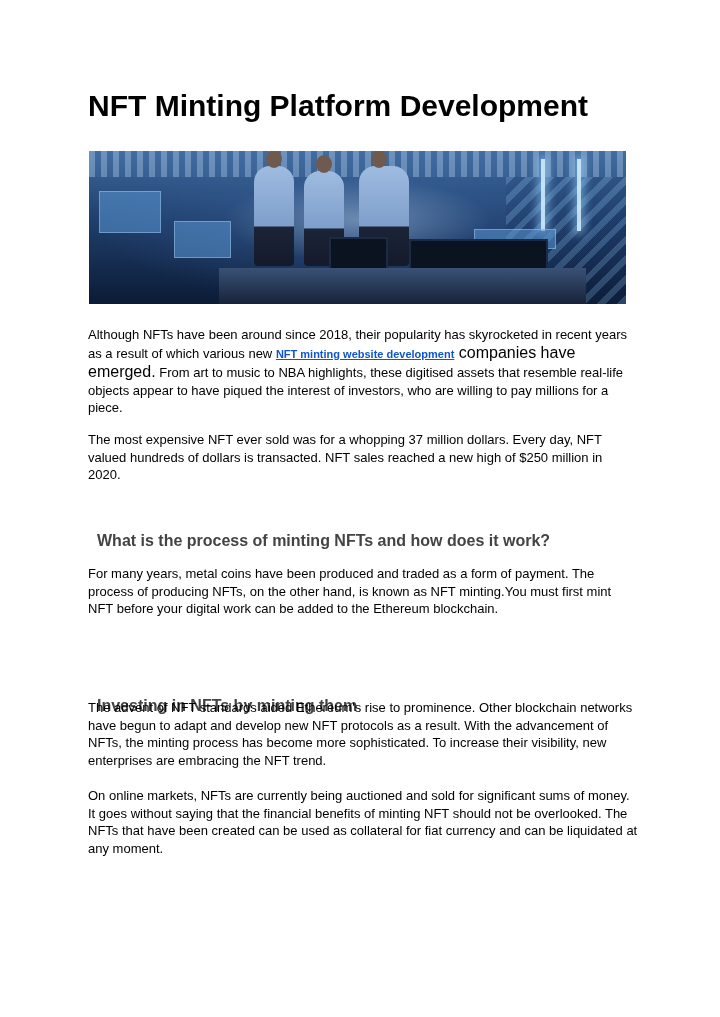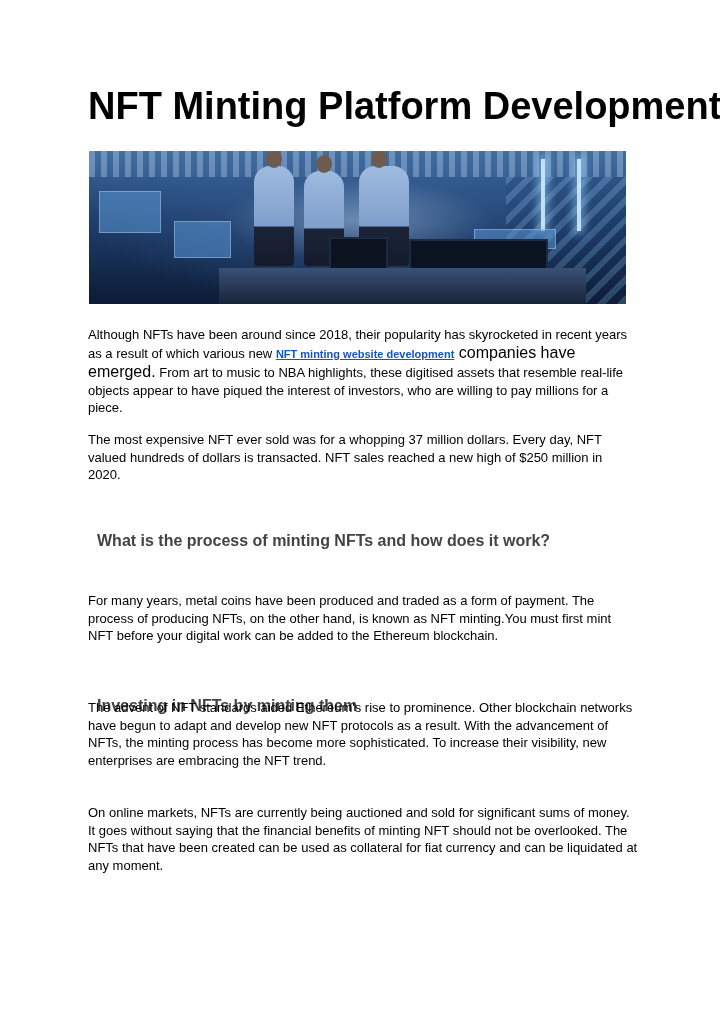--- a/index.html
+++ b/index.html
@@ -19,21 +19,21 @@
       position: absolute;
       left: 88px;
       top: 0;
       width: 550px;
     }
     .title {
       position: absolute;
       top: 86px;
       left: 0;
       margin: 0;
-      font-size: 38px;
+      font-size: 30px;
       font-weight: bold;
       line-height: 40px;
       color: #000000;
       white-space: nowrap;
     }
     .hero {
       position: absolute;
       top: 151px;
       left: 1px;
       width: 537px;
@@ -134,21 +134,21 @@
     <div class="monitor" style="left:320px;top:88px;width:135px;height:44px"></div>
     <div class="desk"></div>
   </div>
 
   <p class="para" style="top:326px"><span>Although NFTs have been around since 2018, their popularity has skyrocketed in recent years as a result of which various new </span><a href="#">NFT minting website development</a><span class="small"> companies have emerged.</span><span> From art to music to NBA highlights, these digitised assets that resemble real-life objects appear to have piqued the interest of investors, who are willing to pay millions for a piece.</span></p>
 
   <p class="para" style="top:431px">The most expensive NFT ever sold was for a whopping 37 million dollars. Every day, NFT valued hundreds of dollars is transacted. NFT sales reached a new high of $250 million in 2020.</p>
 
   <h2 class="h2" style="top:521px">What is the process of minting NFTs and how does it work?</h2>
 
-  <p class="para" style="top:592px">For many years, metal coins have been produced and traded as a form of payment. The process of producing NFTs, on the other hand, is known as NFT minting.You must first mint NFT before your digital work can be added to the Ethereum blockchain.</p>
+  <p class="para" style="top:565px">For many years, metal coins have been produced and traded as a form of payment. The process of producing NFTs, on the other hand, is known as NFT minting.You must first mint NFT before your digital work can be added to the Ethereum blockchain.</p>
 
   <h2 class="h2" style="top:686px">Investing in NFTs by minting them</h2>
 
   <p class="para" style="top:699px">The advent of NFT standards aided Ethereum's rise to prominence. Other blockchain networks have begun to adapt and develop new NFT protocols as a result. With the advancement of NFTs, the minting process has become more sophisticated. To increase their visibility, new enterprises are embracing the NFT trend.</p>
 
-  <p class="para" style="top:804px">On online markets, NFTs are currently being auctioned and sold for significant sums of money. It goes without saying that the financial benefits of minting NFT should not be overlooked. The NFTs that have been created can be used as collateral for fiat currency and can be liquidated at any moment.</p>
+  <p class="para" style="top:787px">On online markets, NFTs are currently being auctioned and sold for significant sums of money. It goes without saying that the financial benefits of minting NFT should not be overlooked. The NFTs that have been created can be used as collateral for fiat currency and can be liquidated at any moment.</p>
 
 </div>
 
 </body></html>

